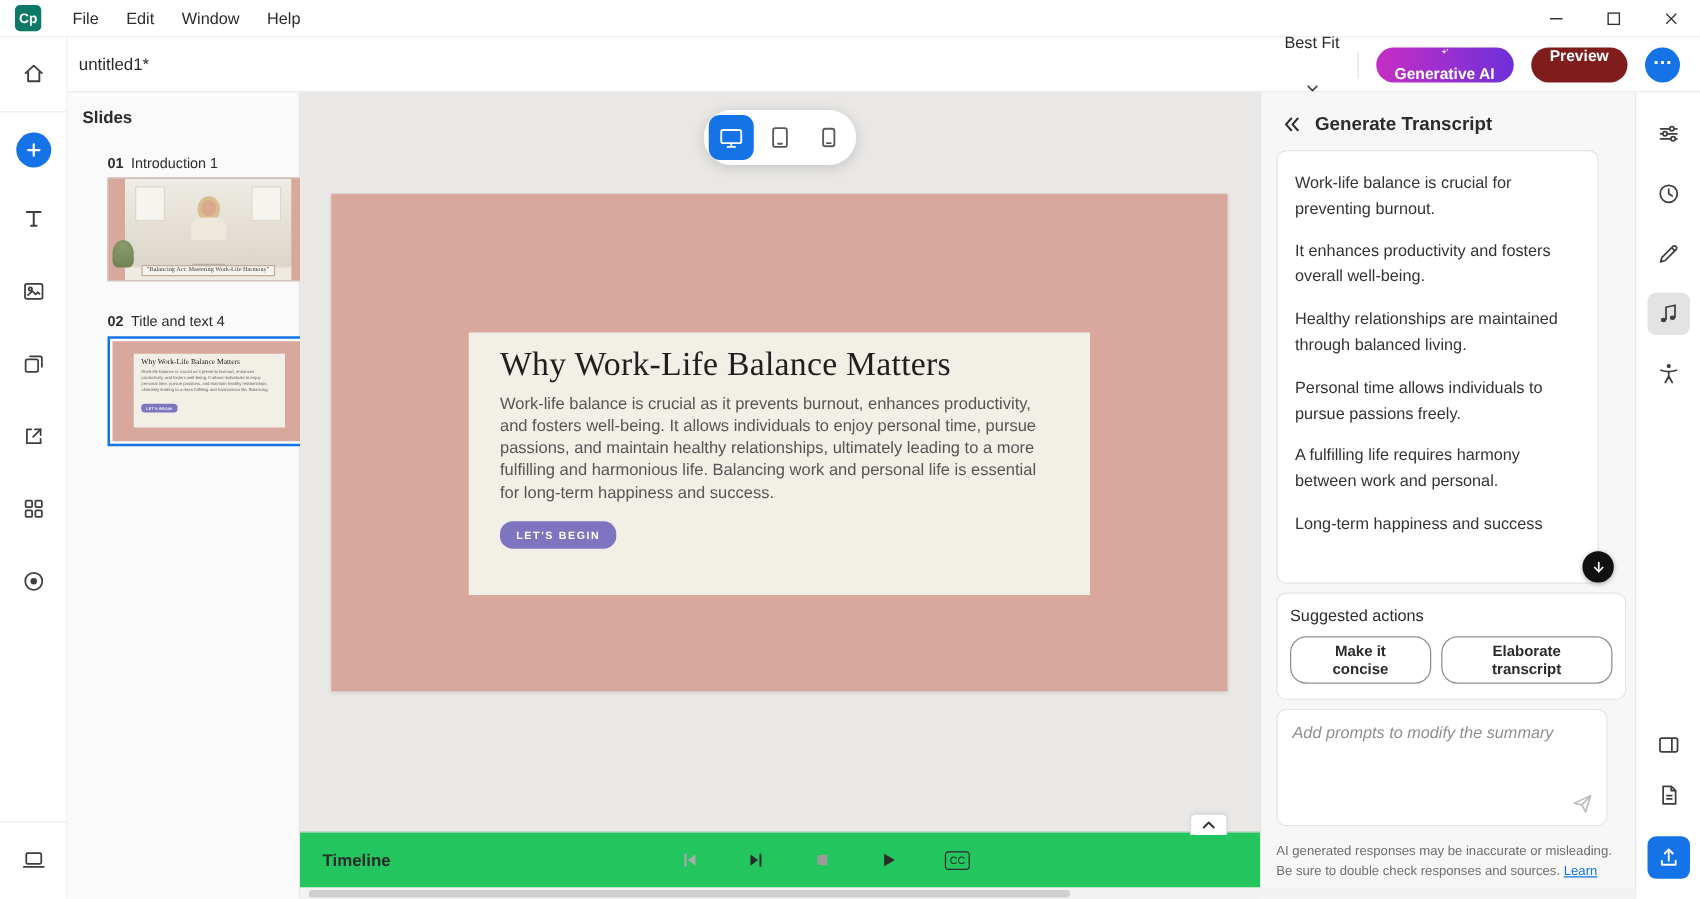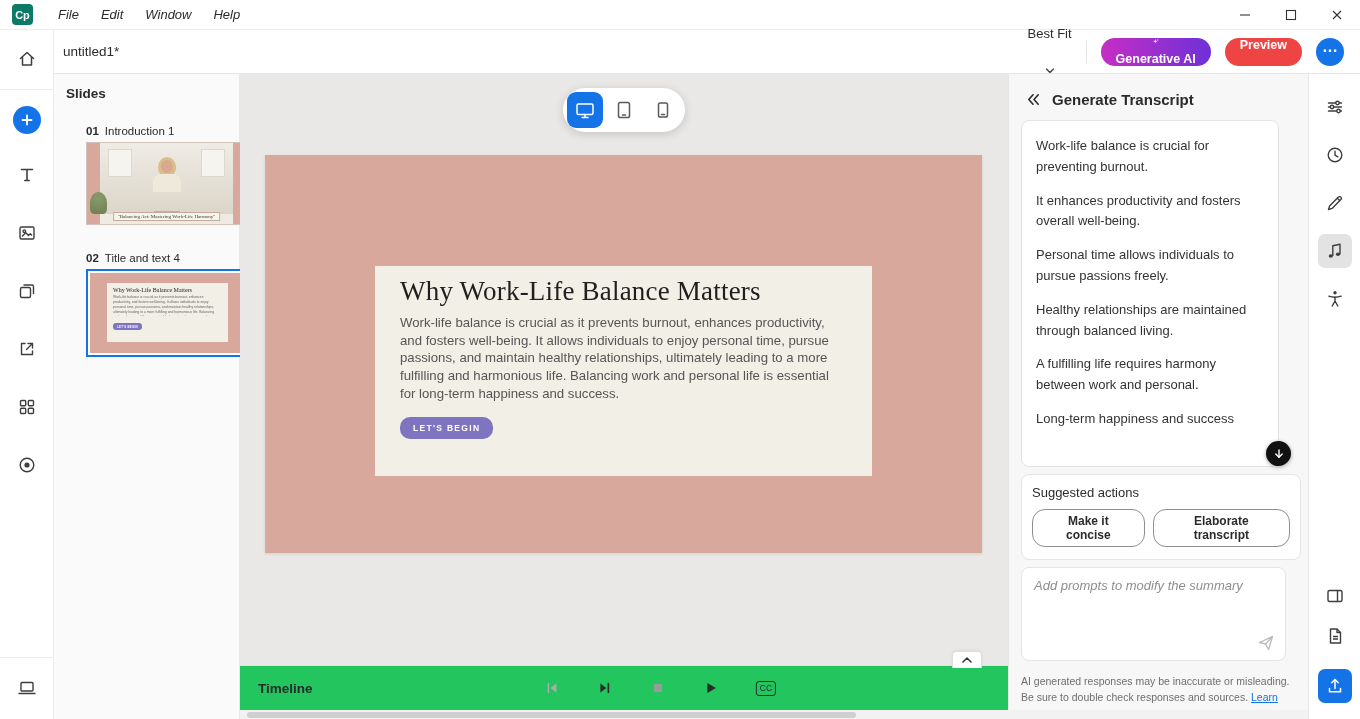--- a/index.html
+++ b/index.html
@@ -4,21 +4,21 @@
 <style>
   * { margin:0; padding:0; box-sizing:border-box; }
   html,body { width:1360px; height:719px; overflow:hidden; }
   body { font-family:"Liberation Sans",sans-serif; background:#fff; color:#2b2b2b; font-size:13px; }
   svg { display:block; }
   .app { width:1360px; height:719px; display:flex; flex-direction:column; }
 
   
   .titlebar { height:30px; flex:0 0 30px; display:flex; align-items:center; background:#fff; border-bottom:1px solid #ededed; }
   .logo { width:21px; height:21px; margin-left:12px; border-radius:4px; background:#0d7a68; color:#fff; font-weight:bold; font-size:11px; display:flex; align-items:center; justify-content:center; }
-  .menus { display:flex; margin-left:14px;font-style:italic; }
+  .menus { display:flex; margin-left:14px; }
   .menu-item { padding:0 11px; font-size:13px; line-height:29px; cursor:default; }
   .win-controls { margin-left:auto; display:flex; }
   .win-btn { width:46px; height:29px; display:flex; align-items:center; justify-content:center; color:#333; }
 
   
   .body-row { flex:1; display:flex; min-height:0; }
 
   .left-rail { width:54px; flex:0 0 54px; background:#fff; border-right:1px solid #ececec; display:flex; flex-direction:column; align-items:center; }
   .rail-btn { width:34px; height:34px; display:flex; align-items:center; justify-content:center; color:#3e3e3e; border-radius:6px; }
   .rail-divider { width:53px; height:1px; background:#ececec; flex:0 0 1px; }
@@ -27,21 +27,21 @@
   .main-col { flex:1; display:flex; flex-direction:column; min-width:0; }
 
   
   .toolbar { height:44px; flex:0 0 44px; background:#fff; border-bottom:1px solid #e6e6e6; display:flex; align-items:center; padding:0 16px 0 9px; }
   .doc-title { font-size:13.5px; color:#2b2b2b; }
   .toolbar-right { margin-left:auto; display:flex; align-items:center; gap:14px; }
   .zoom-select { display:flex; align-items:center; gap:24px; color:#2b2b2b; font-size:13px;flex-direction:column; }
   .tb-divider { width:1px; height:22px; background:#e3e3e3; }
   .pill { height:28px; border-radius:14px; display:flex; align-items:center; gap:7px; padding:0 15px; color:#fff; font-weight:bold; font-size:12.5px; border:none;flex-direction:column; }
   .genai { background:linear-gradient(90deg,#C62EC4,#6E30D9); }
-  .preview { background:#ef4444; }
+  .preview { background:#7f1d1d; }
   .more-btn { width:28px; height:28px; border-radius:50%; background:#1473E6; color:#fff; font-weight:bold; font-size:16px; display:flex; align-items:flex-start; justify-content:center; line-height:18px; }
 
   .content-row { flex:1; display:flex; min-height:0; position:relative; }
 
   
   .slides-panel { width:186px; flex:0 0 186px; background:#FAFAFA; border-right:1px solid #e8e8e8; padding:12px 12px 0 12px; }
   .slides-title { font-size:13.5px; font-weight:bold; color:#2b2b2b; }
   .slide-item { margin-top:24px;padding-left:20px; }
   .slide-label { display:flex; gap:6px; font-size:11.5px; color:#2b2b2b; margin-bottom:5px; }
   .slide-label .num { font-weight:bold; }
@@ -360,22 +360,22 @@
             <svg width="17" height="17" viewBox="0 0 18 18" fill="none" stroke="#2b2b2b" stroke-width="1.7" stroke-linecap="round" stroke-linejoin="round">
                 <path d="M8.5 4 L4 9 L8.5 14"></path>
                 <path d="M14 4 L9.5 9 L14 14"></path>
               </svg>
             <span class="rp-title">Generate Transcript</span>
           </div>
 
           <div class="transcript-card">
             <p>Work-life balance is crucial for preventing burnout.</p>
             <p>It enhances productivity and fosters overall well-being.</p>
+            <p>Healthy relationships are maintained through balanced living.</p>
             <p>Personal time allows individuals to pursue passions freely.</p>
-            <p>Healthy relationships are maintained through balanced living.</p>
             <p>A fulfilling life requires harmony between work and personal.</p>
             <p>Long-term happiness and success</p>
           </div>
 
           <button class="scroll-down-btn">
             <svg width="12" height="12" viewBox="0 0 12 12" fill="none" stroke="#fff" stroke-width="1.4" stroke-linecap="round" stroke-linejoin="round">
                 <path d="M6 2 V9.2"></path>
                 <path d="M2.8 6 L6 9.2 L9.2 6"></path>
               </svg>
           </button>

